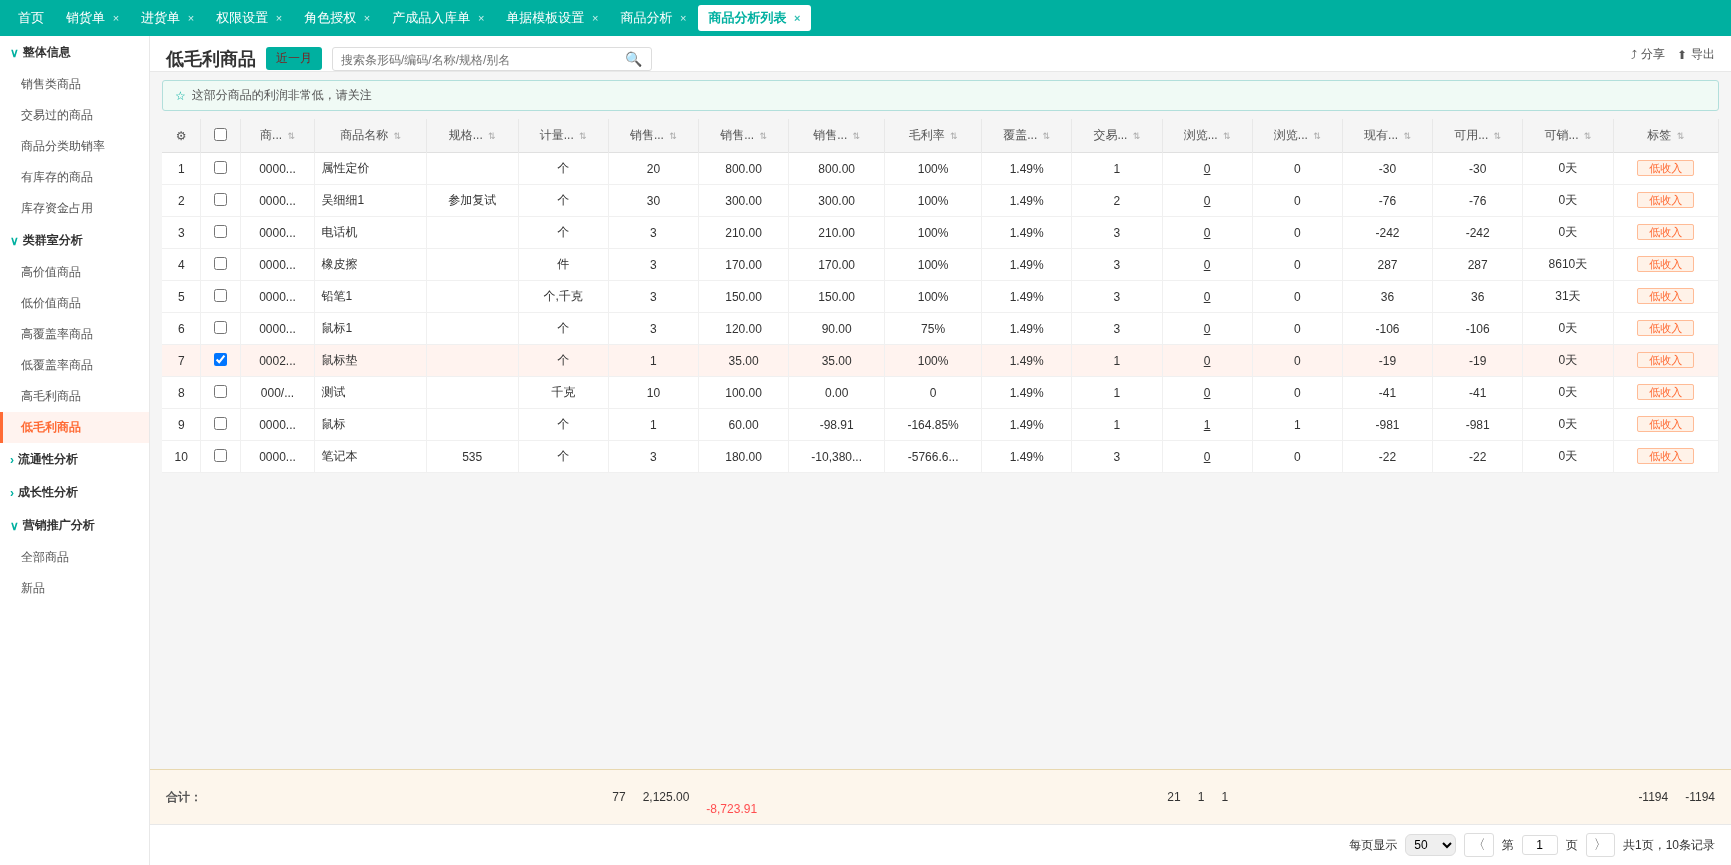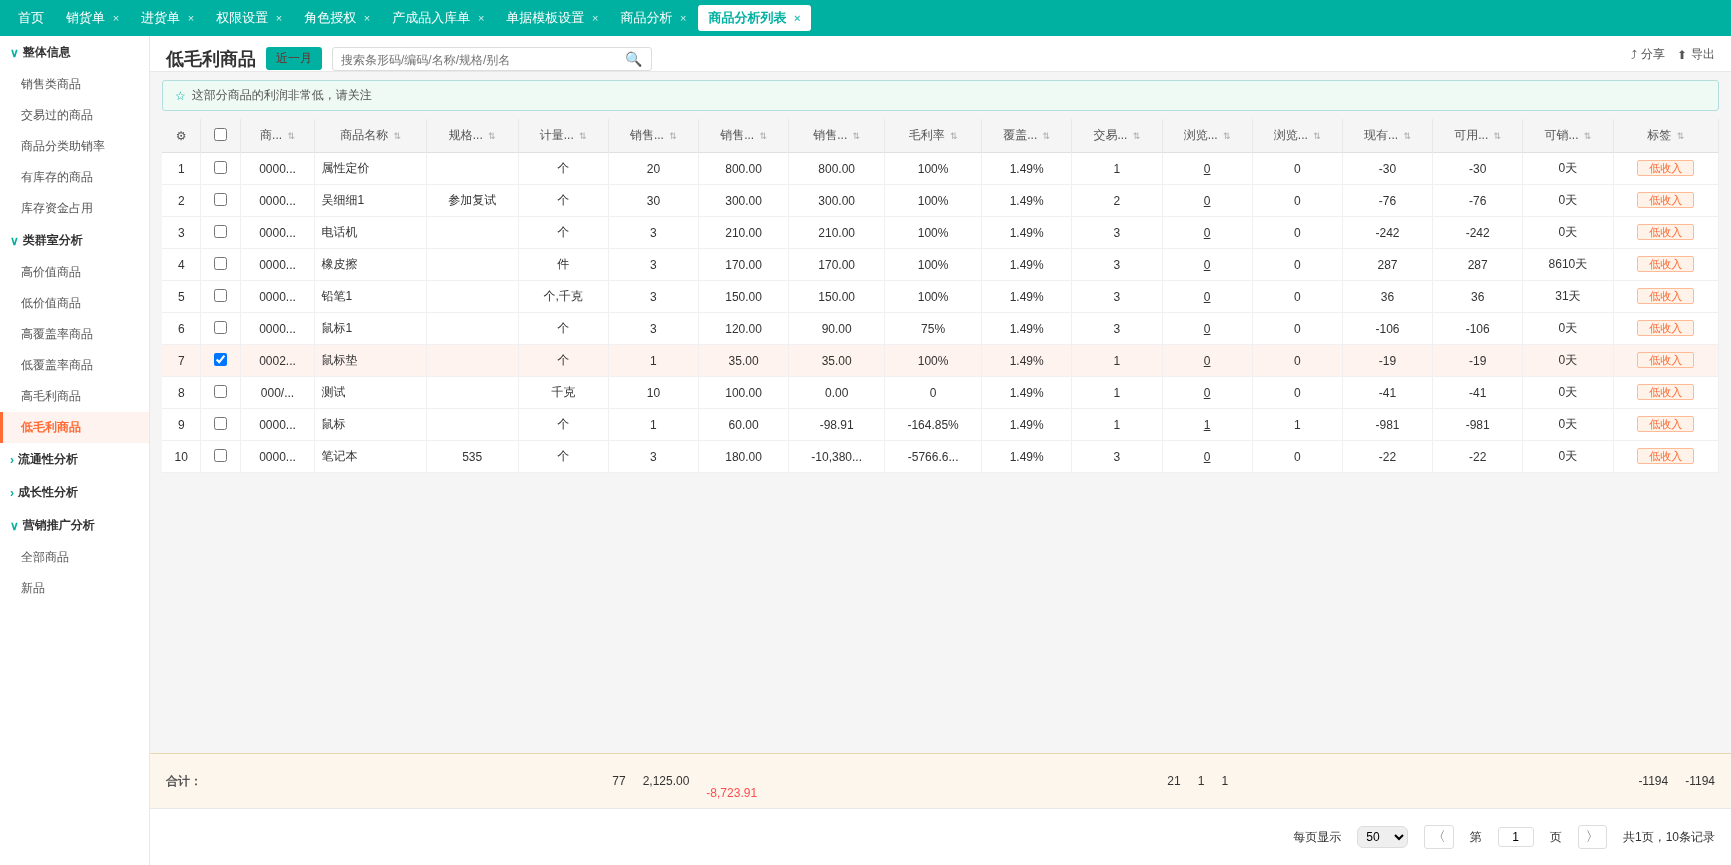--- a/index.html
+++ b/index.html
@@ -207,22 +207,22 @@
       flex-shrink: 0;
     }
     .footer-label { color: #555; font-weight: bold; }
     .footer-spacer { flex: 1; }
 
     
     .pagination-bar {
       display: flex;
       align-items: center;
       justify-content: flex-end;
-      padding: 16px 16px;
-      gap: 16px;
+      padding: 8px 16px;
+      gap: 8px;
       font-size: 12px;
       background: #fff;
       border-top: 1px solid #e8e8e8;
       flex-shrink: 0;
     }
     .page-size-select {
       border: 1px solid #ddd;
       border-radius: 6px;
       padding: 2px 4px;
       font-size: 12px;

